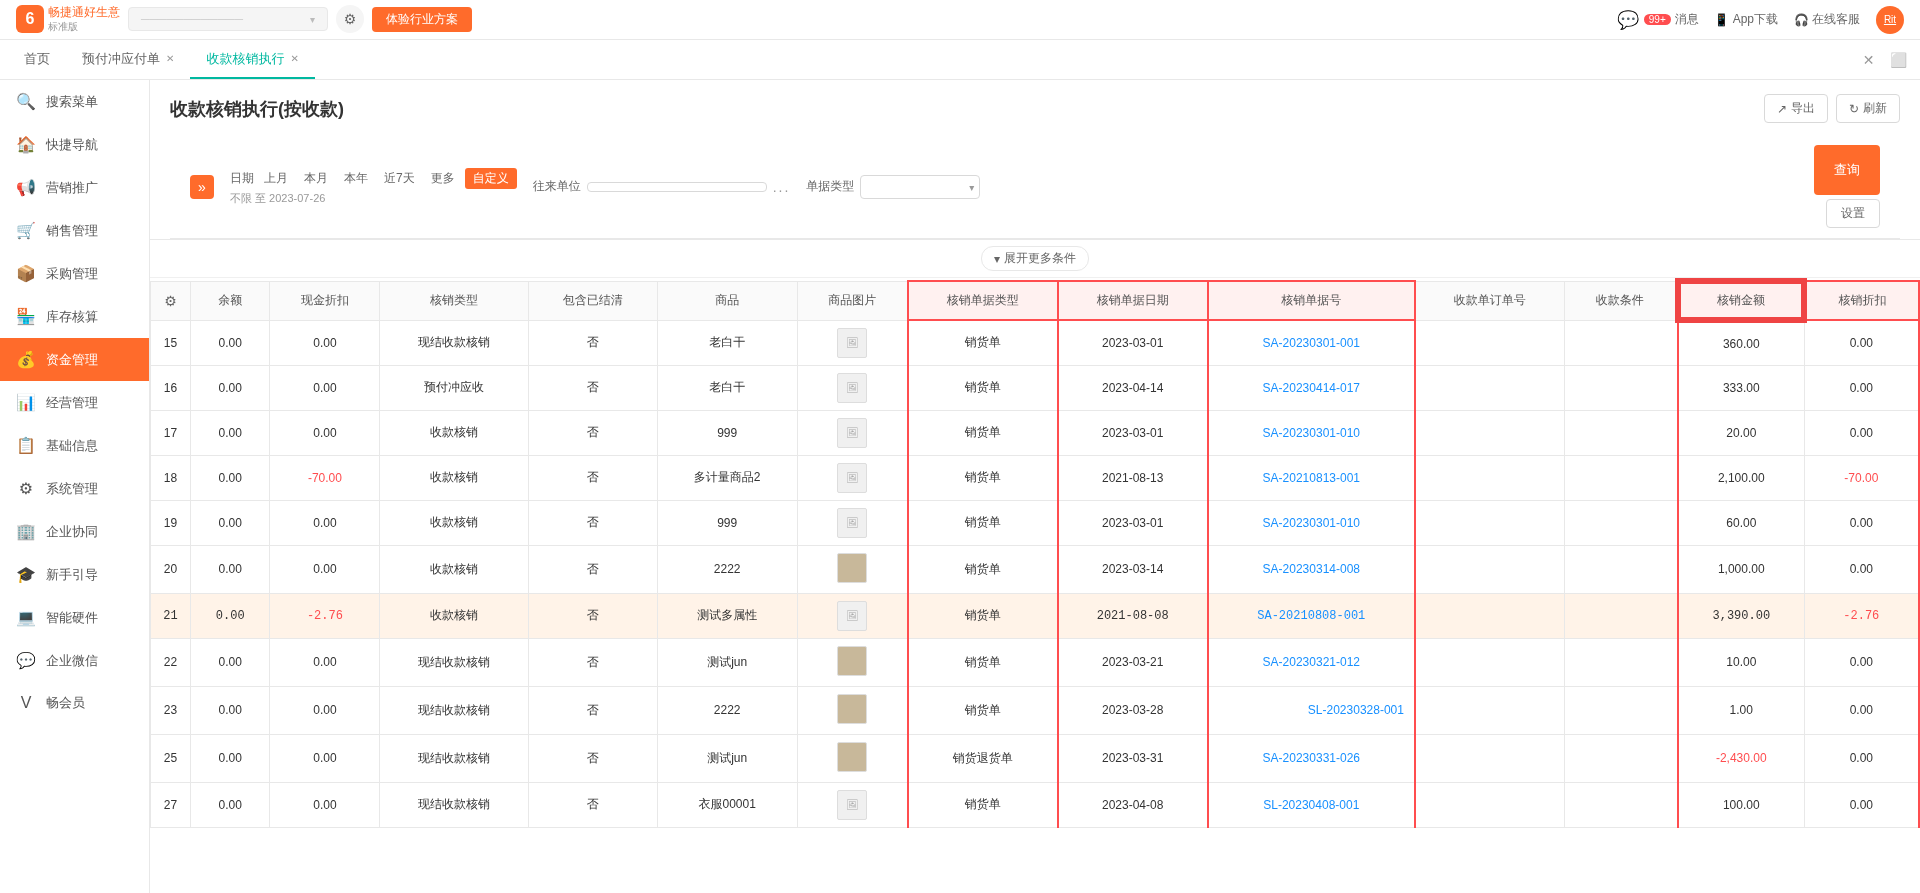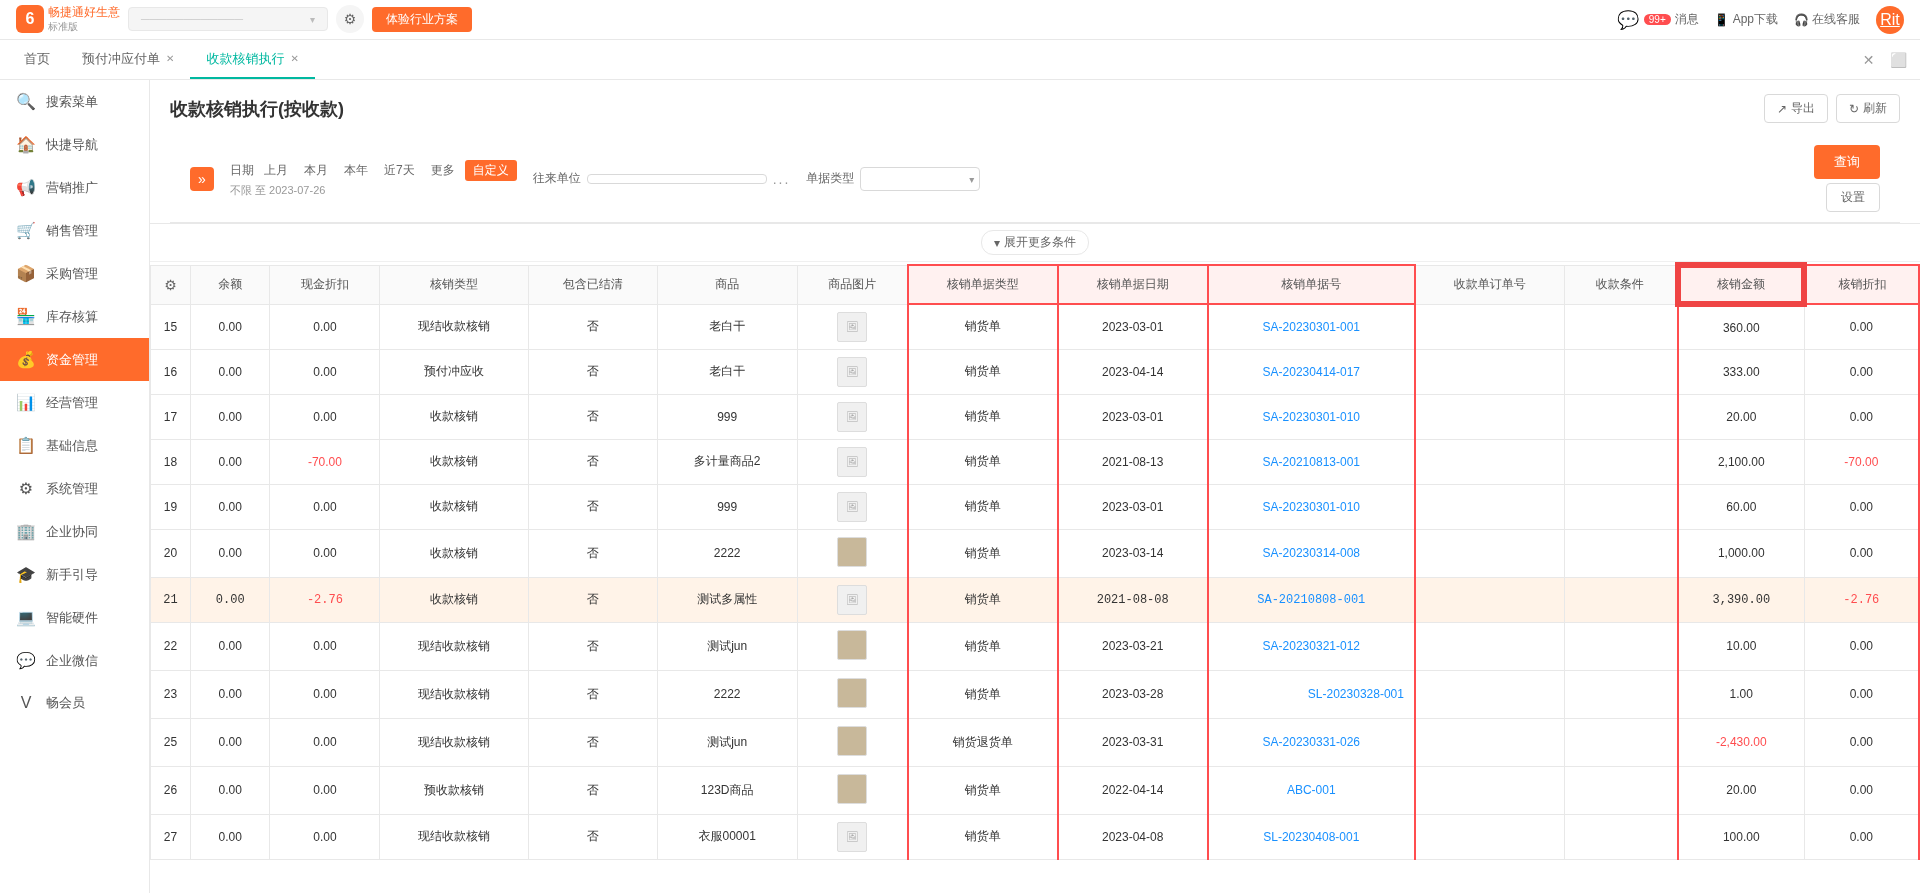--- a/index.html
+++ b/index.html
@@ -19,21 +19,21 @@
     .top-bar-brand { display: flex; align-items: center; gap: 4px; }
     .brand-icon { width: 28px; height: 28px; background: #ff6b2b; border-radius: 6px; display: flex; align-items: center; justify-content: center; color: #fff; font-size: 16px; font-weight: bold; }
     .brand-name { font-size: 12px; color: #ff6b2b; line-height: 1.2; }
     .brand-sub { font-size: 10px; color: #999; }
     .top-bar-search { background: #f5f5f5; border: 1px solid #e8e8e8; border-radius: 4px; padding: 4px 12px; font-size: 12px; color: #999; width: 200px; display: flex; align-items: center; justify-content: space-between; }
     .gear-btn { width: 28px; height: 28px; background: #f5f5f5; border-radius: 50%; display: flex; align-items: center; justify-content: center; cursor: pointer; color: #666; font-size: 14px; }
     .trial-btn { background: #ff6b2b; color: #fff; border: none; border-radius: 4px; padding: 4px 14px; font-size: 12px; cursor: pointer; }
     .top-bar-right { display: flex; align-items: center; gap: 16px; font-size: 12px; color: #666; }
     .notification-badge { position: relative; display: inline-flex; align-items: center; gap: 4px; }
     .badge-count { background: #ff4d4f; color: #fff; border-radius: 10px; padding: 0 5px; font-size: 10px; }
-    .user-avatar { width: 28px; height: 28px; background: #ff6b2b; border-radius: 50%; display: flex; align-items: center; justify-content: center; color: #fff; font-size: 16px; text-decoration: underline; }
+    .user-avatar { width: 28px; height: 28px; background: #ff6b2b; border-radius: 50%; display: flex; align-items: center; justify-content: center; color: #fff; font-size: 10px; text-decoration: underline; }
 
     
     .tab-bar {
       height: 40px;
       background: #fff;
       display: flex;
       align-items: center;
       border-bottom: 1px solid #e8e8e8;
       padding: 0 8px;
     }
@@ -132,21 +132,21 @@
     .filter-btn { font-size: 12px; color: #666; cursor: pointer; padding: 2px 6px; border-radius: 3px; }
     .filter-btn.custom { background: #ff6b2b; color: #fff; border-radius: 3px; padding: 2px 8px; }
     .filter-date-hint { font-size: 11px; color: #999; }
     .filter-select {
       border: 1px solid #d9d9d9; border-radius: 4px; padding: 4px 24px 4px 8px;
       font-size: 12px; background: #fff; color: #333; min-width: 120px;
       appearance: none; cursor: pointer;
     }
     .filter-select-wrap { position: relative; display: inline-flex; }
     .filter-select-wrap::after { content: '▾'; position: absolute; right: 6px; top: 50%; transform: translateY(-50%); color: #999; font-size: 10px; pointer-events: none; }
-    .query-btn { background: #ff6b2b; color: #fff; border: none; border-radius: 4px; padding: 8px 20px; font-size: 13px; cursor: pointer; }
+    .query-btn { background: #ff6b2b; color: #fff; border: none; border-radius: 4px; padding: 16px 20px; font-size: 13px; cursor: pointer; }
     .settings-btn { background: #fff; color: #666; border: 1px solid #d9d9d9; border-radius: 4px; padding: 5px 14px; font-size: 12px; cursor: pointer; }
     .filter-ellipsis { color: #999; font-size: 14px; letter-spacing: 2px; }
     .filter-actions-col { display: flex; flex-direction: column; gap: 4px; align-items: flex-end; margin-left: auto; }
 
     
     .expand-bar {
       background: #fff;
       padding: 6px 20px;
       display: flex;
       justify-content: center;
@@ -579,36 +579,20 @@
       <td><div class="img-placeholder img-with-content" style="background:#c8b89a;"></div></td>
       <td style="border-left:2px solid #ff4d4f; border-right:1px solid #e8e8e8;">销货退货单</td>
       <td style="border:1px solid #e8e8e8; border-left:2px solid #ff4d4f; border-right:2px solid #ff4d4f;">2023-03-31</td>
       <td style="border-right:2px solid #ff4d4f;"><a class="link-text">SA-20230331-026</a></td>
       <td></td>
       <td></td>
       <td style="border-left:2px solid #ff4d4f;margin-left:36px;" class="red-text">-2,430.00</td>
       <td style="border-right:2px solid #ff4d4f;">0.00</td>
     </tr>
             <tr>
-      <td>26</td>
-      <td>0.00</td>
-      <td>0.00</td>
-      <td>预收款核销</td>
-      <td>否</td>
-      <td>123D商品</td>
-      <td><div class="img-placeholder img-with-content" style="background:#c8b89a;"></div></td>
-      <td style="border-left:2px solid #ff4d4f; border-right:1px solid #e8e8e8;">销货单</td>
-      <td style="border:1px solid #e8e8e8; border-left:2px solid #ff4d4f; border-right:2px solid #ff4d4f;">2022-04-14</td>
-      <td style="border-right:2px solid #ff4d4f;"><a class="link-text">ABC-001</a></td>
-      <td></td>
-      <td></td>
-      <td style="border-left:2px solid #ff4d4f;">20.00</td>
-      <td style="border-right:2px solid #ff4d4f;">0.00</td>
-    </tr>
-            <tr>
       <td>27</td>
       <td>0.00</td>
       <td>0.00</td>
       <td>现结收款核销</td>
       <td>否</td>
       <td>衣服00001</td>
       <td><div class="img-placeholder">🖼</div></td>
       <td style="border-left:2px solid #ff4d4f; border-right:1px solid #e8e8e8;">销货单</td>
       <td style="border:1px solid #e8e8e8; border-left:2px solid #ff4d4f; border-right:2px solid #ff4d4f;">2023-04-08</td>
       <td style="border-right:2px solid #ff4d4f;"><a class="link-text">SL-20230408-001</a></td>

